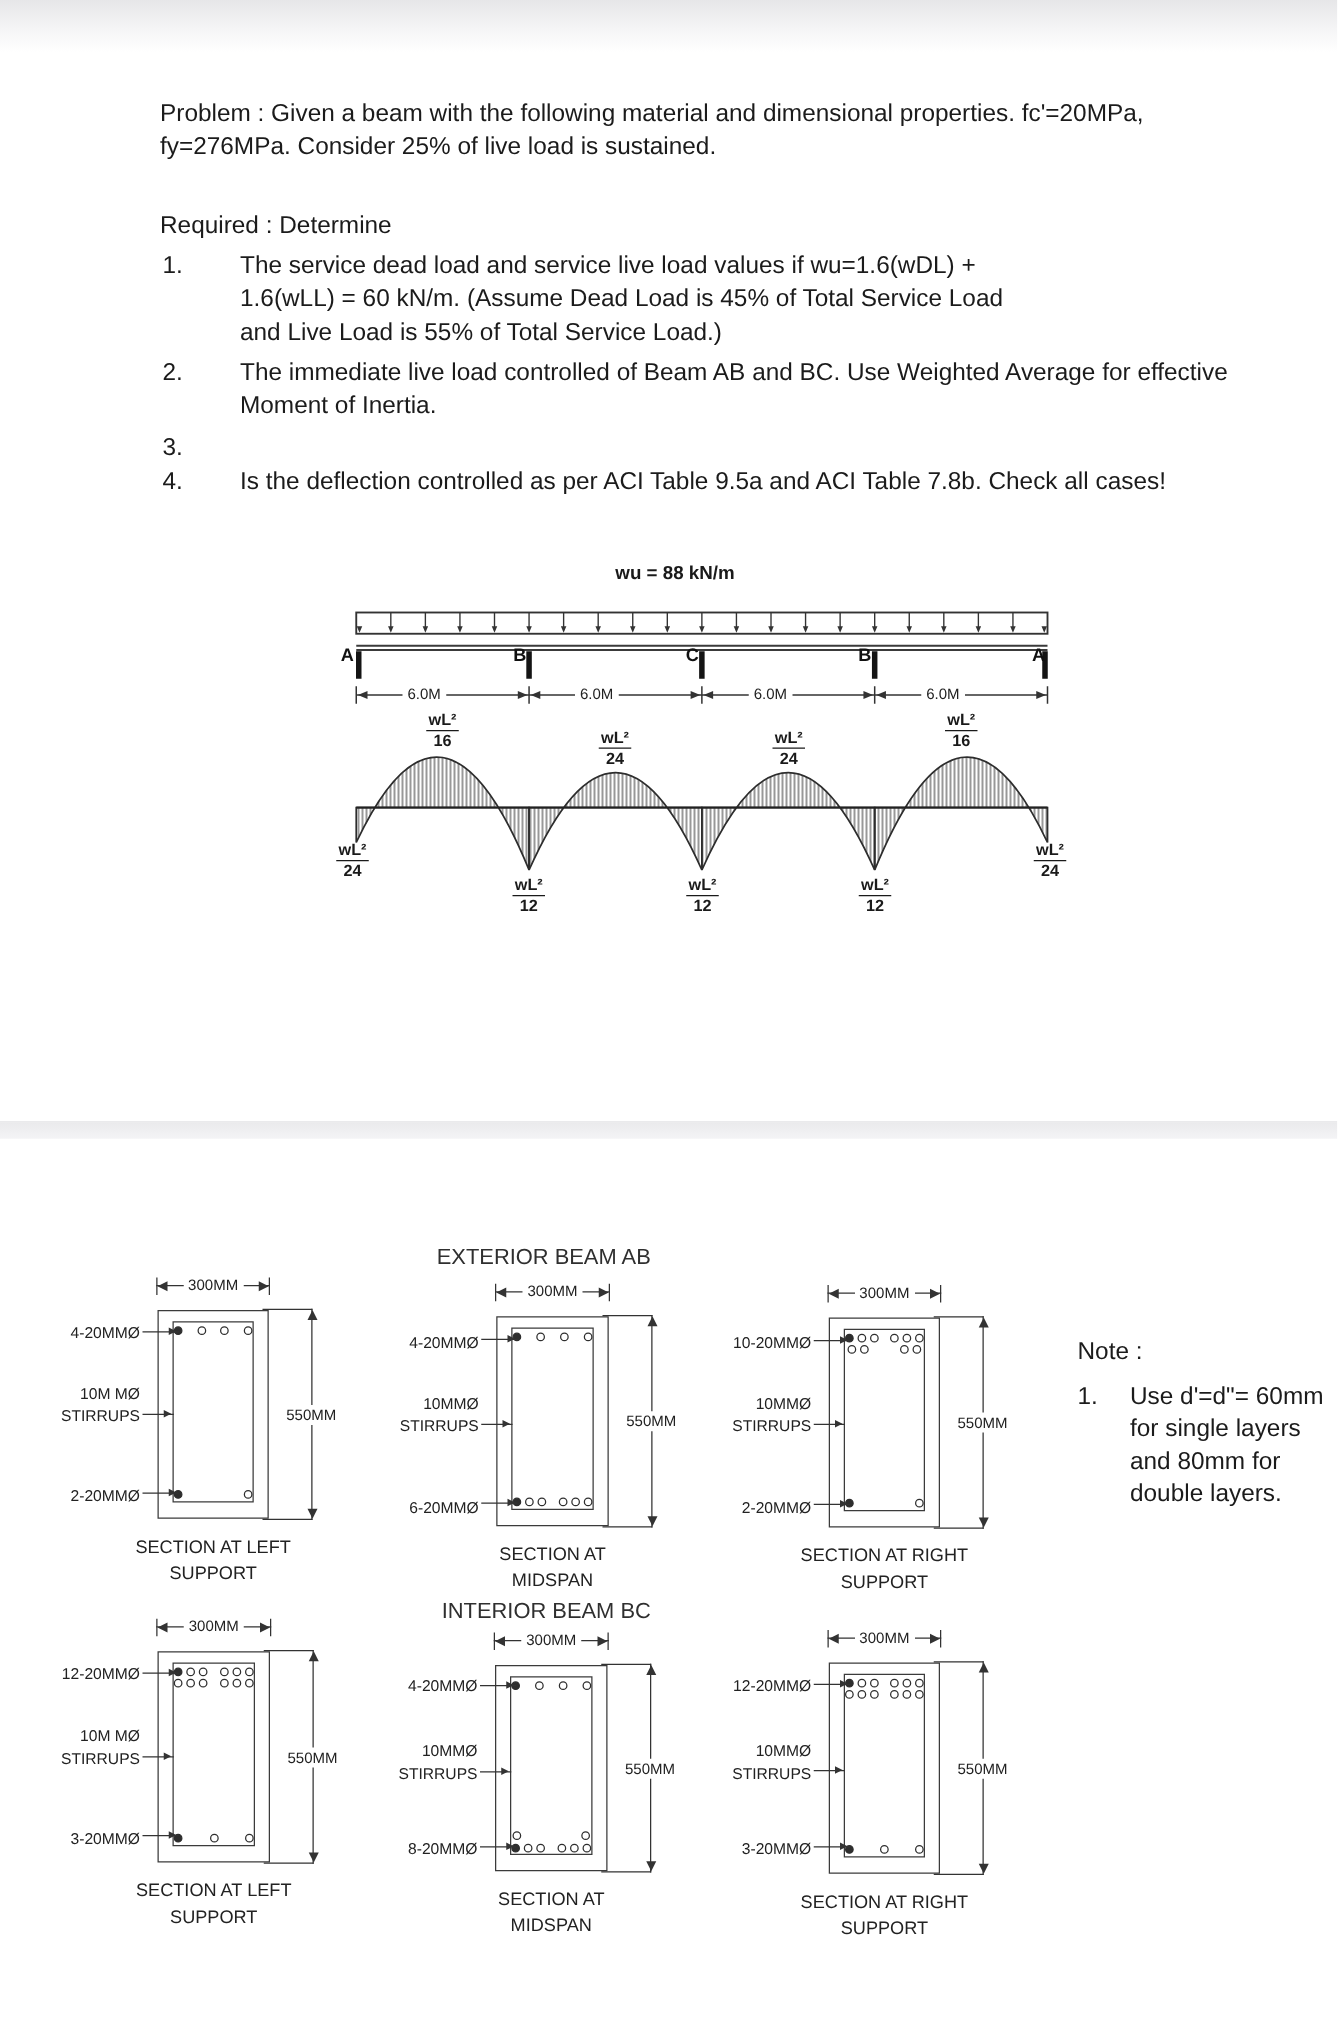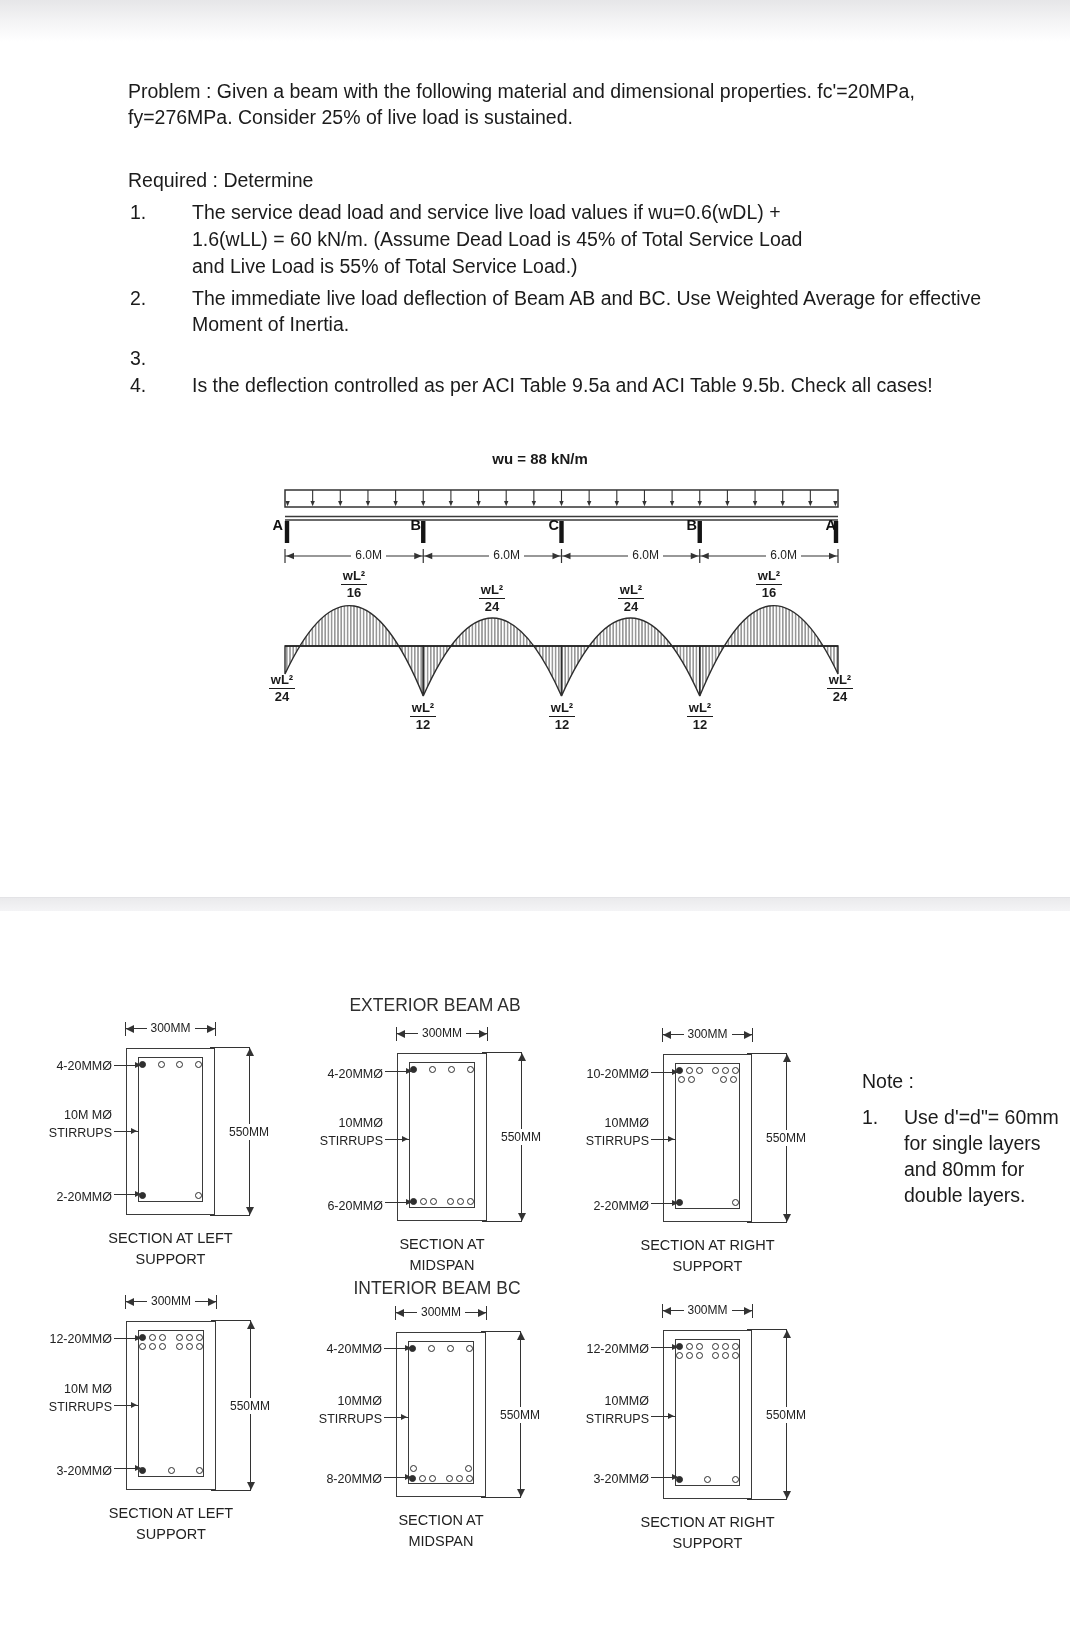--- a/index.html
+++ b/index.html
@@ -7,21 +7,21 @@
         font-family:"Liberation Sans", sans-serif;color:#1c1c1c;}
   .topgrad{position:absolute;left:0;top:0;width:100%;height:42px;
            background:linear-gradient(180deg,#e6e6e8 0%,#f5f5f6 55%,#ffffff 100%);}
   .sep{position:absolute;left:0;top:897px;width:100%;height:13px;
        background:linear-gradient(180deg,#eaeaec,#f4f4f6);border-top:1px solid #e3e3e6;}
   .tline{position:absolute;white-space:nowrap;font-size:19.5px;line-height:24px;color:#1b1b1b;}
   .num{width:34px;}
   
   .boldlab{position:absolute;font-weight:bold;font-size:15px;color:#1a1a1a;text-align:center;white-space:nowrap;}
   .suplet{position:absolute;width:30px;text-align:right;font-weight:bold;font-size:14.5px;color:#111;}
-  .spanlab{position:absolute;width:64px;text-align:right;font-size:12px;color:#222;}
+  .spanlab{position:absolute;width:64px;text-align:left;font-size:12px;color:#222;}
   .spanlab b{font-weight:normal;background:#fff;padding:0 4px;}
   .frac{position:absolute;width:36px;text-align:center;font-size:13px;font-weight:bold;color:#1a1a1a;line-height:15px;}
   .frac .fn{display:inline-block;border-bottom:1.6px solid #1a1a1a;padding:0 2px 1px;}
   .frac .fd{display:block;}
   #loadTicks line{stroke:#333;stroke-width:1.1;}
   #loadTicks polygon{fill:#333;}
   #dimArrows polygon{fill:#333;}
   
   .sec{position:absolute;border:1.8px solid #3b3b3b;background:#fff;}
   .inner{position:absolute;left:11px;right:11px;top:8px;bottom:12px;border:1.8px solid #3b3b3b;}
@@ -67,32 +67,32 @@
 
 <div class="page">
   <div class="topgrad"></div>
   <div class="sep"></div>
 
   <div class="tline" style="left:128px;top:79px">Problem : Given a beam with the following material and dimensional properties. fc'=20MPa,</div>
   <div class="tline" style="left:128px;top:105px">fy=276MPa. Consider 25% of live load is sustained.</div>
   <div class="tline" style="left:128px;top:168px">Required : Determine</div>
 
   <div class="tline num" style="left:130px;top:200px">1.</div>
-  <div class="tline" style="left:192px;top:200px">The service dead load and service live load values if  wu=0.6(wDL) +</div>
+  <div class="tline" style="left:192px;top:200px">The service dead load and service live load values if  wu=1.6(wDL) +</div>
   <div class="tline" style="left:192px;top:227px">1.6(wLL) = 60 kN/m. (Assume Dead Load is 45% of Total  Service Load</div>
   <div class="tline" style="left:192px;top:254px">and Live Load is 55% of Total Service Load.)</div>
 
   <div class="tline num" style="left:130px;top:286px">2.</div>
-  <div class="tline" style="left:192px;top:286px">The immediate live load deflection of Beam AB and BC. Use Weighted Average for effective</div>
+  <div class="tline" style="left:192px;top:286px">The immediate live load controlled of Beam AB and BC. Use Weighted Average for effective</div>
   <div class="tline" style="left:192px;top:312px">Moment of Inertia.</div>
 
   <div class="tline num" style="left:130px;top:346px">3.</div>
 
   <div class="tline num" style="left:130px;top:373px">4.</div>
-  <div class="tline" style="left:192px;top:373px">Is the deflection controlled as per ACI Table 9.5a and ACI Table 9.5b. Check all cases!</div>
+  <div class="tline" style="left:192px;top:373px">Is the deflection controlled as per ACI Table 9.5a and ACI Table 7.8b. Check all cases!</div>
 
   <svg id="beamSvg" style="position:absolute;left:250px;top:440px" width="620" height="300" viewBox="0 0 620 300">
     <defs>
       <pattern id="vh" width="3.2" height="8" patternUnits="userSpaceOnUse">
         <line x1="1.6" y1="0" x2="1.6" y2="8" stroke="#5a5a5a" stroke-width="1"></line>
       </pattern>
     </defs>
     <g fill="url(#vh)" stroke="#2d2d2d" stroke-width="1.4">
       <path d="M 35,234 Q 104.15,87 173.25,256 L 173.25,206 L 35,206 Z"></path>
       <path d="M 173.25,256 Q 242.4,100 311.5,256 L 311.5,206 L 173.25,206 Z"></path>

